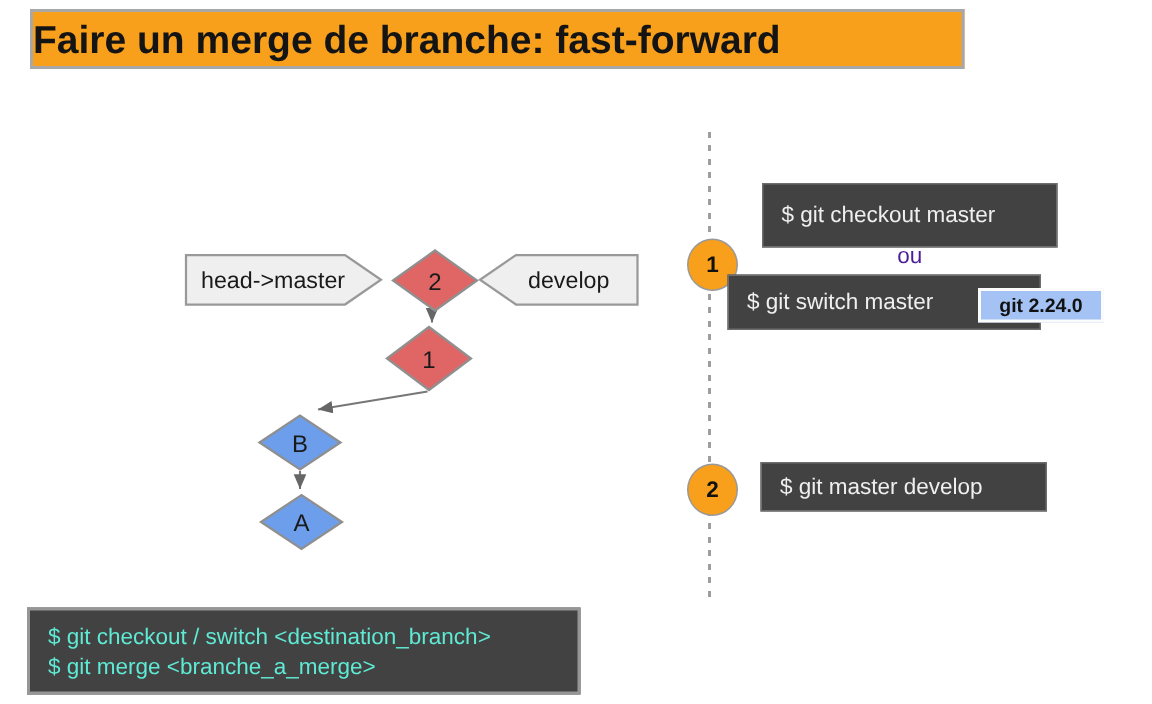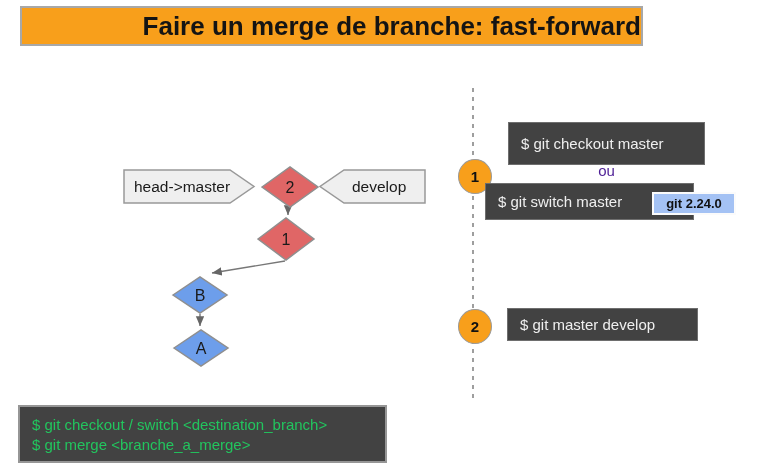--- a/index.html
+++ b/index.html
@@ -6,21 +6,21 @@
   body{
     width:768px;height:469px;position:relative;overflow:hidden;
     font-family:"Liberation Sans",sans-serif;color:#141414;
   }
   .abs{position:absolute;}
 
   
   .title-bar{
     left:20px;top:6px;width:619px;height:36px;
     background:#F89F1B;border:2px solid #a8a8a8;
-    display:flex;align-items:center;justify-content:flex-end;
+    display:flex;align-items:center;justify-content:flex-start;
     font-size:26px;font-weight:bold;color:#141414;
   }
 
   
   .diagram-svg{left:0;top:0;width:768px;height:469px;}
   .shape-label{fill:#EFEFEF;stroke:#999;stroke-width:1.5;}
   .diamond-red{fill:#E06666;stroke:#8f8f8f;stroke-width:1.5;}
   .diamond-blue{fill:#6D9EEB;stroke:#8f8f8f;stroke-width:1.5;}
   .svg-txt{font-family:"Liberation Sans",sans-serif;font-size:15.5px;fill:#1a1a1a;}
   .svg-txt-node{font-family:"Liberation Sans",sans-serif;font-size:16px;fill:#1a1a1a;}
@@ -59,21 +59,21 @@
   .version-badge{
     left:652px;top:192px;width:84px;height:23px;box-sizing:border-box;
     background:#A4C2F4;border:2px solid #fbfbfb;
     display:flex;align-items:center;justify-content:center;
     font-size:13px;font-weight:bold;color:#111;
   }
 
   
   .footer-box{
     left:18px;top:405px;width:369px;height:58px;box-sizing:border-box;
-    background:#424242;border:2px solid #969696;color:#22c55e;
+    background:#424242;border:2px solid #969696;color:#5eead4;
     font-size:15px;line-height:20px;padding:8px 12px;
   }
 </style>
 </head>
 <body>
 
 <div class="abs title-bar">
   <span>Faire un merge de branche: fast-forward</span>
 </div>
 

